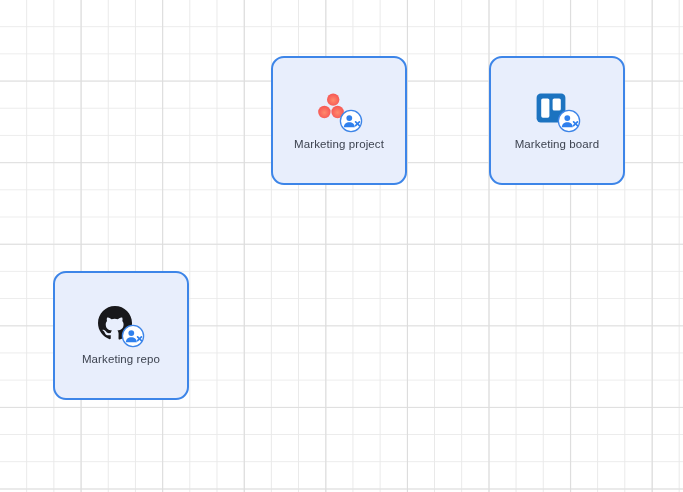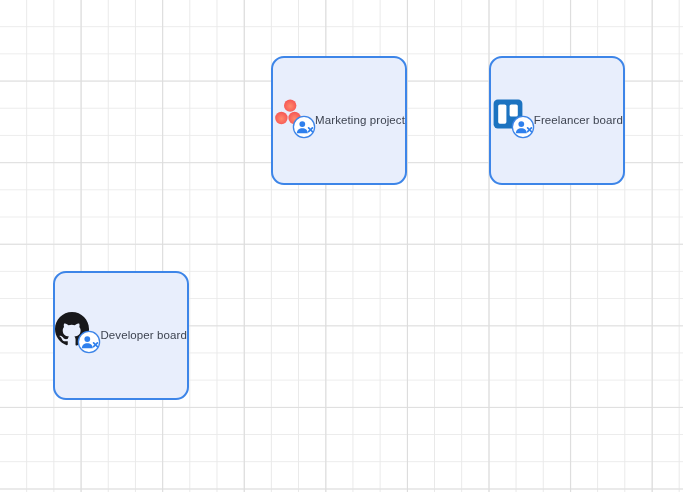--- a/index.html
+++ b/index.html
@@ -42,21 +42,21 @@
   
   .card {
     position: absolute;
     width: 136px;
     height: 129px;
     box-sizing: border-box;
     background: #e8eefc;
     border: 2px solid #3d85e8;
     border-radius: 13px;
     display: flex;
-    flex-direction: row;
+    flex-direction: column;
     align-items: center;
     justify-content: center;
     z-index: 2;
   }
 
   .icon-wrap {
     position: relative;
     width: 46px;
     height: 40px;
     display: flex;
@@ -133,21 +133,21 @@
       <svg class="badge" viewBox="0 0 24 24">
         <circle cx="12" cy="12" r="10.6" fill="#ffffff" stroke="#3d85e8" stroke-width="1.3"></circle>
         <circle cx="10.3" cy="9.1" r="2.9" fill="#2f80ed"></circle>
         <path d="M4.8 18.3c0-3.1 2.5-5.0 5.5-5.0s5.5 1.9 5.5 5.0z" fill="#2f80ed"></path>
         <g stroke="#2f80ed" stroke-width="1.7" stroke-linecap="round">
           <line x1="16.6" y1="12.9" x2="20.4" y2="16.7"></line>
           <line x1="20.4" y1="12.9" x2="16.6" y2="16.7"></line>
         </g>
       </svg>
     </div>
-    <div class="card-label">Freelancer board</div>
+    <div class="card-label">Marketing board</div>
   </div>
 
   <div class="card" style="left:53px; top:271px;">
     <div class="icon-wrap">
       <svg class="logo" viewBox="0 0 16 16">
         <path fill="#18181b" d="M8 0C3.58 0 0 3.58 0 8c0 3.54 2.29 6.53 5.47 7.59.4.07.55-.17.55-.38
           0-.19-.01-.82-.01-1.49-2.01.37-2.53-.49-2.69-.94-.09-.23-.48-.94-.82-1.13-.28-.15-.68-.52-.01-.53.63-.01
           1.08.58 1.23.82.72 1.21 1.87.87 2.33.66.07-.52.28-.87.51-1.07-1.78-.2-2.92-.88-2.92-2.91
           0-.65.23-1.18.61-1.6-.06-.15-.27-.76.06-1.58 0 0 .62-.2 2.03.76a5.6 5.6 0 0 1 1.5-.2
           5.6 5.6 0 0 1 1.5.2c1.41-.96 2.03-.76 2.03-.76.33.82.12 1.43.06 1.58.38.42.61.95.61 1.6
@@ -157,17 +157,17 @@
       <svg class="badge" viewBox="0 0 24 24">
         <circle cx="12" cy="12" r="10.6" fill="#ffffff" stroke="#3d85e8" stroke-width="1.3"></circle>
         <circle cx="10.3" cy="9.1" r="2.9" fill="#2f80ed"></circle>
         <path d="M4.8 18.3c0-3.1 2.5-5.0 5.5-5.0s5.5 1.9 5.5 5.0z" fill="#2f80ed"></path>
         <g stroke="#2f80ed" stroke-width="1.7" stroke-linecap="round">
           <line x1="16.6" y1="12.9" x2="20.4" y2="16.7"></line>
           <line x1="20.4" y1="12.9" x2="16.6" y2="16.7"></line>
         </g>
       </svg>
     </div>
-    <div class="card-label">Developer board</div>
+    <div class="card-label">Marketing repo</div>
   </div>
 
 
 </div>
 
 </body></html>

